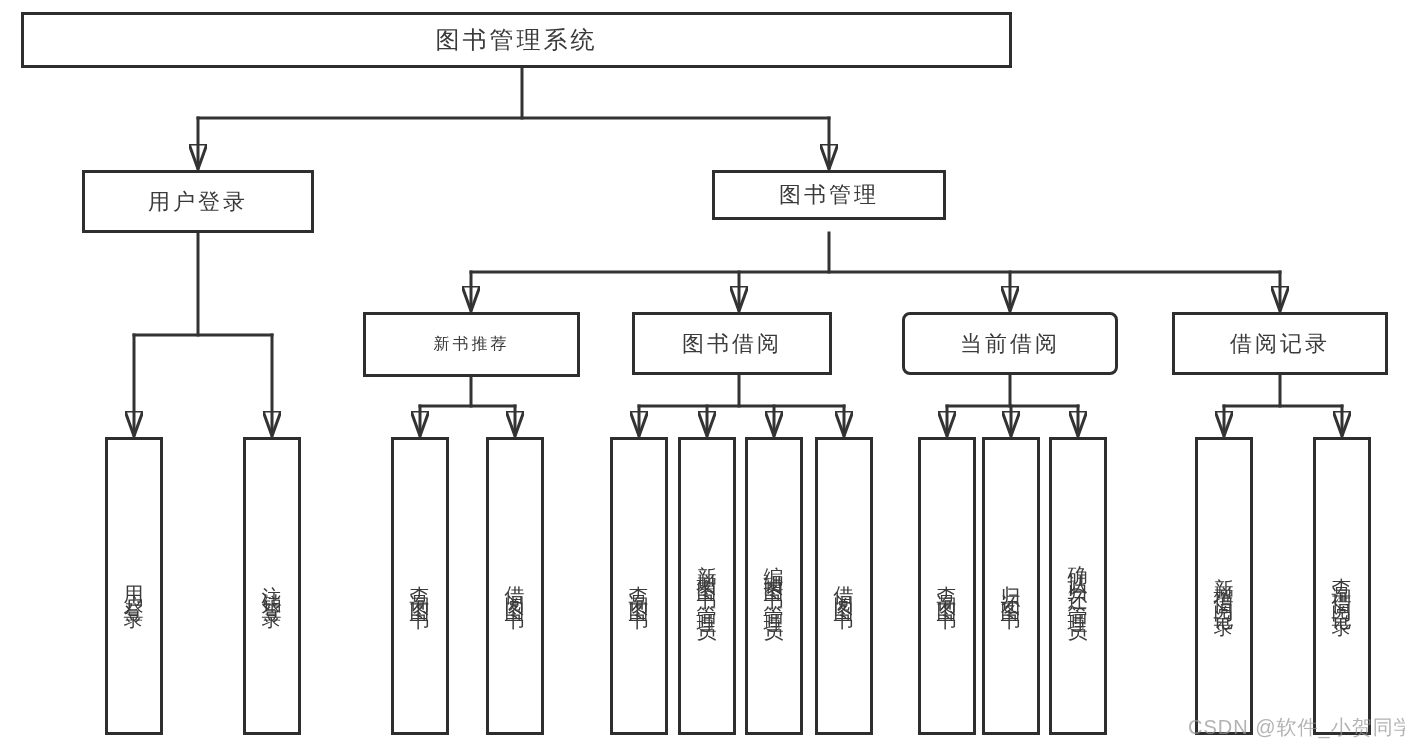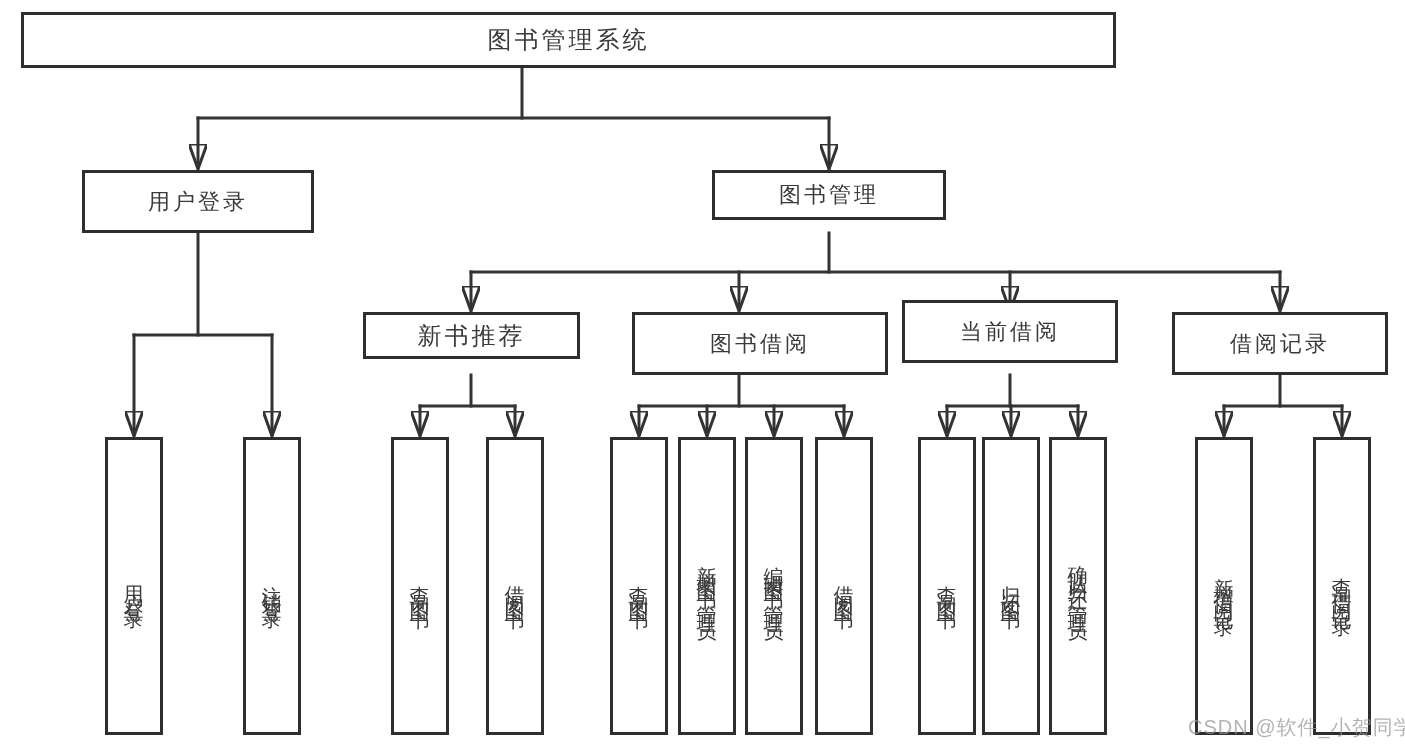--- a/index.html
+++ b/index.html
@@ -23,26 +23,26 @@
     z-index:2;
   }
   .node.h span{letter-spacing:3px;white-space:nowrap;}
   .node.v span{
     writing-mode:vertical-rl;
     text-orientation:mixed;
     letter-spacing:8px;
     font-size:20px;
     line-height:1;
   }
-  .n-root{left:21px;top:12px;width:1095px;height:56px;font-size:24px;}
+  .n-root{left:21px;top:12px;width:991px;height:56px;font-size:24px;}
   .n-l2-user{left:82px;top:170px;width:232px;height:63px;font-size:22px;}
   .n-l2-book{left:712px;top:170px;width:234px;height:50px;font-size:22px;}
-  .n-l3-new{left:363px;top:312px;width:217px;height:47px;font-size:24px;}
-  .n-l3-borrow{left:632px;top:312px;width:256px;height:63px;font-size:22px;}
-  .n-l3-current{left:902px;top:300px;width:216px;height:63px;font-size:22px;}
+  .n-l3-new{left:363px;top:312px;width:217px;height:65px;font-size:16px;}
+  .n-l3-borrow{left:632px;top:312px;width:200px;height:63px;font-size:22px;}
+  .n-l3-current{left:902px;top:312px;width:216px;height:63px;font-size:22px;border-radius:8px;}
   .n-l3-records{left:1172px;top:312px;width:216px;height:63px;font-size:22px;}
   .leaf{top:437px;width:58px;height:298px;}
   .n-lf-1{left:105px;}  .n-lf-2{left:243px;}
   .n-lf-3{left:391px;}  .n-lf-4{left:486px;}
   .n-lf-5{left:610px;}  .n-lf-6{left:678px;}
   .n-lf-7{left:745px;}  .n-lf-8{left:815px;}
   .n-lf-9{left:918px;}  .n-lf-10{left:982px;}
   .n-lf-11{left:1049px;}
   .n-lf-12{left:1195px;} .n-lf-13{left:1313px;}
   .watermark{

